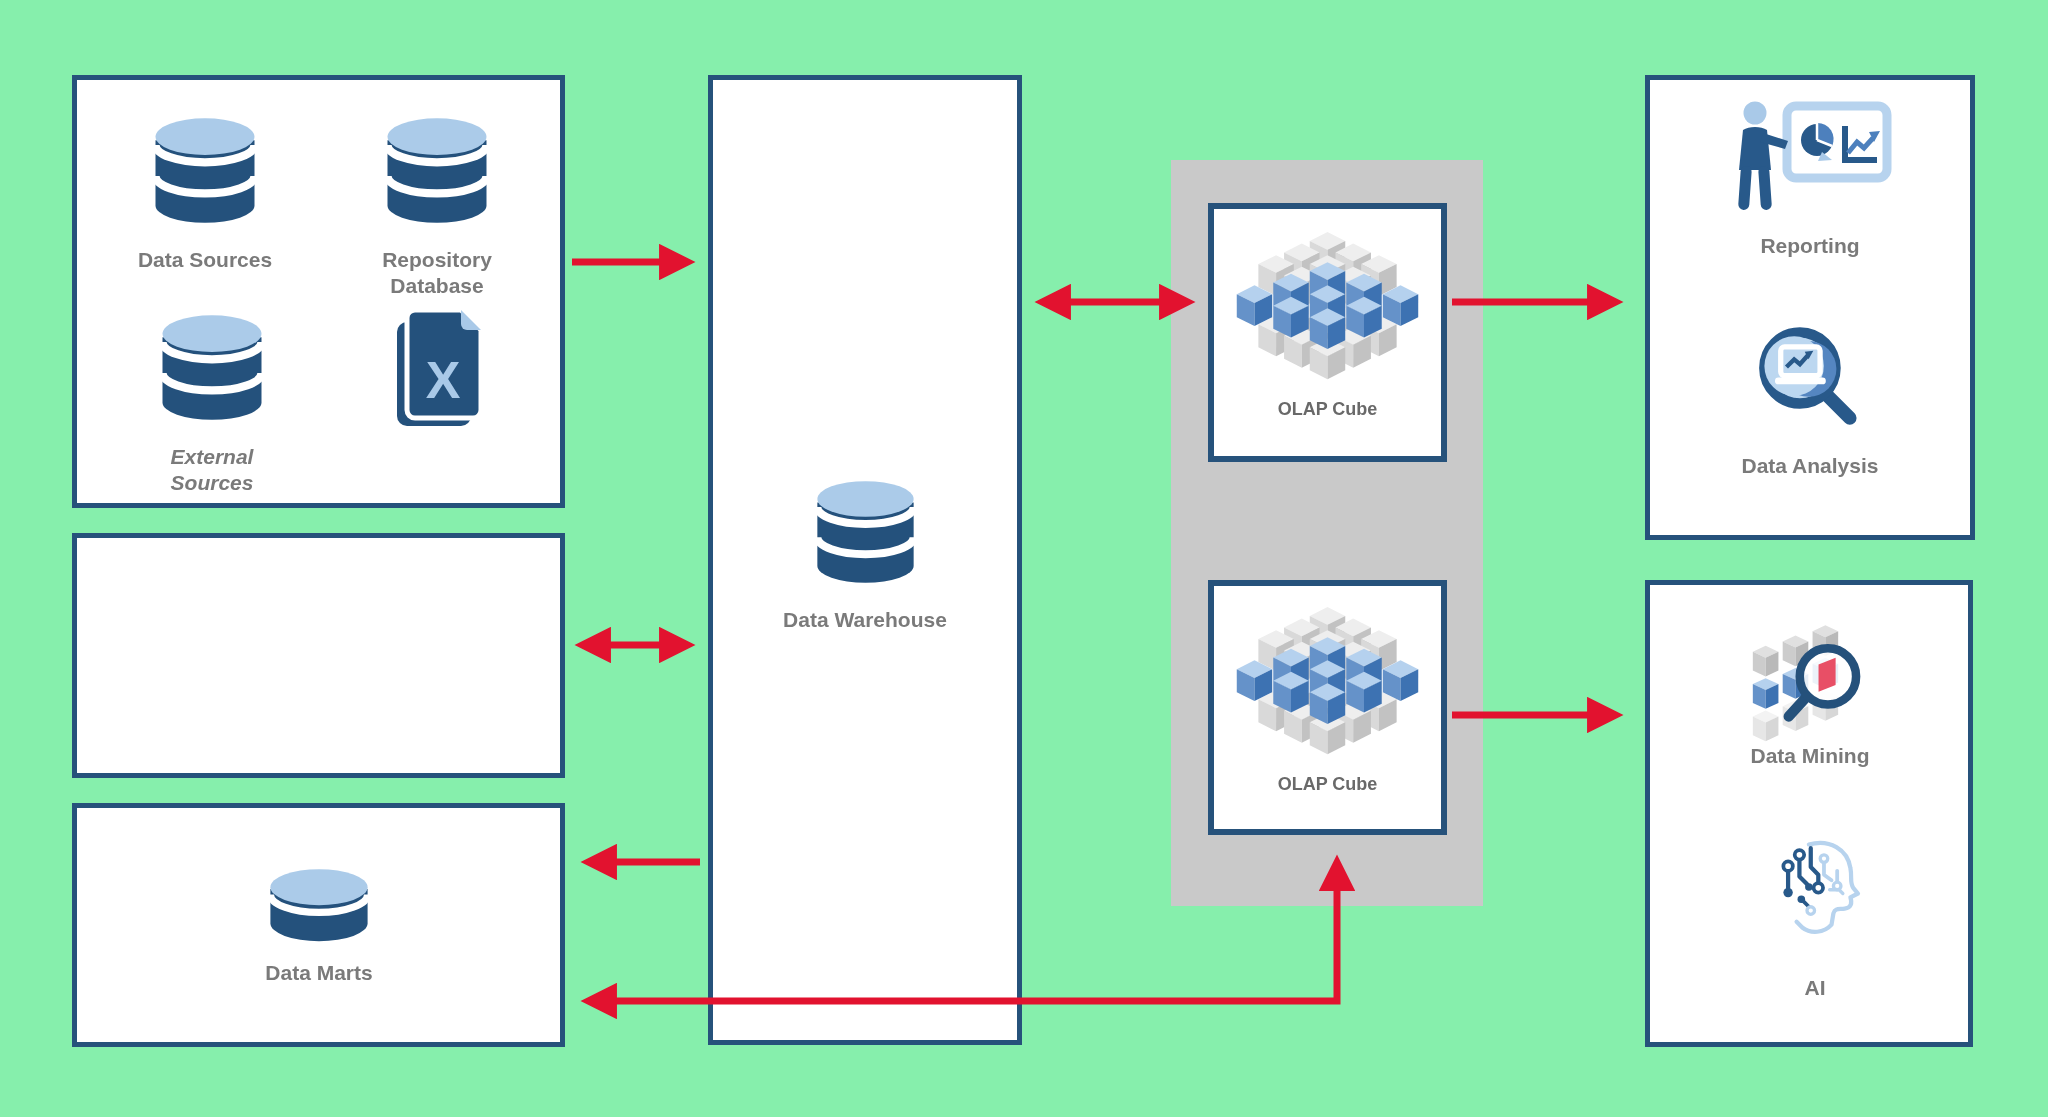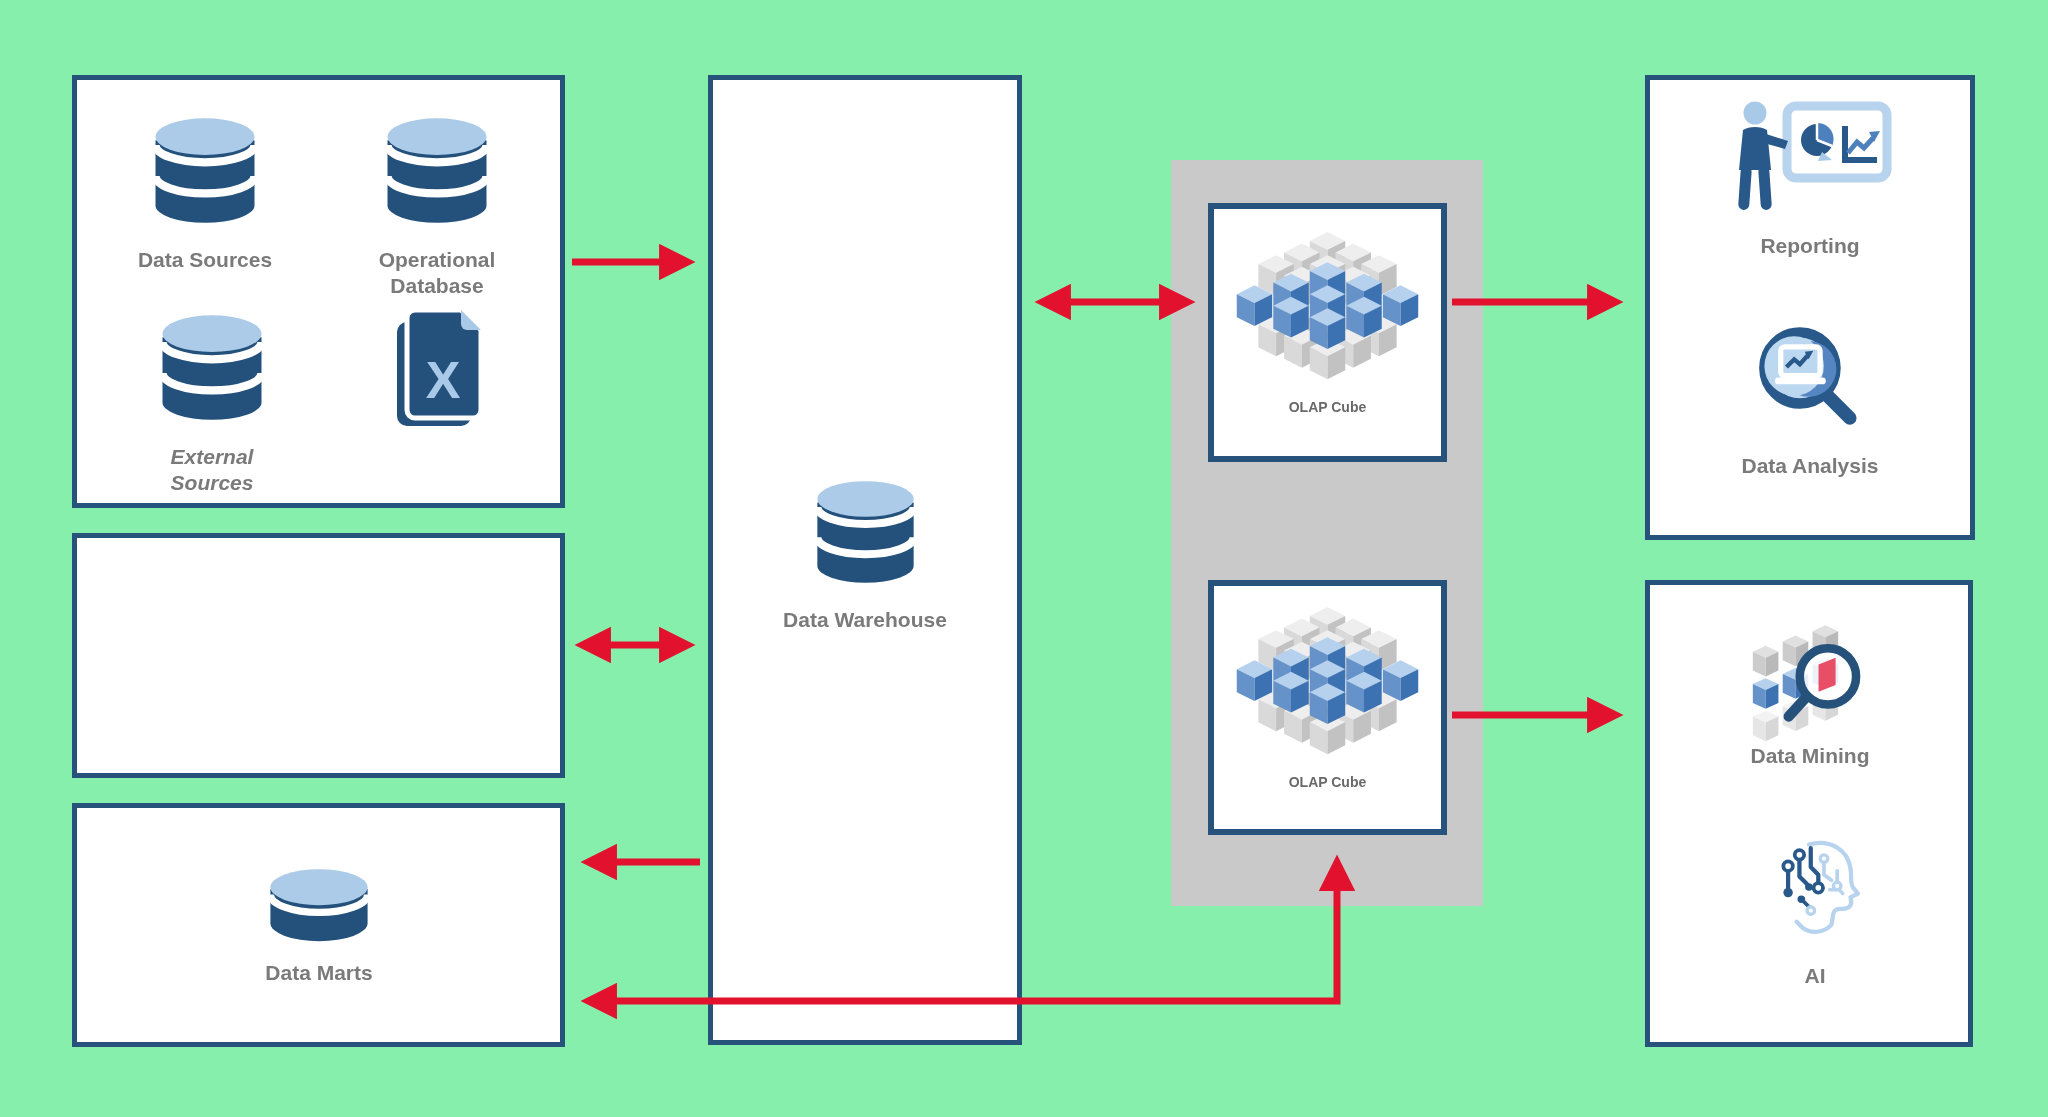--- a/index.html
+++ b/index.html
@@ -4,21 +4,21 @@
 <style>
   html,body{margin:0;padding:0;background:#fff;}
   .canvas{position:relative;width:2048px;height:1117px;background:#86efac;overflow:hidden;
           font-family:"Liberation Sans",sans-serif;}
   .frame{position:absolute;background:#fff;border:5px solid #26527b;box-sizing:border-box;}
   .olap-frame{border-width:6px;}
   .panel-gray{position:absolute;background:#c9c9c9;}
   .node{position:absolute;display:flex;flex-direction:column;align-items:center;}
   .gap8{gap:8px;}
   .label{font-weight:700;color:#7a7a7a;font-size:21px;text-align:center;line-height:1.2;}
-  .label.olap{font-size:14px;color:#696969;}
+  .label.olap{font-size:18px;color:#696969;}
   .overlay{position:absolute;left:0;top:0;pointer-events:none;}
 </style>
 </head>
 <body>
 
 <div class="canvas">
 
   <div class="frame" style="left:72px;top:75px;width:493px;height:433px;"></div>
   <div class="frame" style="left:72px;top:533px;width:493px;height:245px;"></div>
   <div class="frame" style="left:72px;top:803px;width:493px;height:244px;"></div>
@@ -56,21 +56,21 @@
     <div class="label">Data Sources</div>
   </div>
 
   <div class="node gap8" style="left:322px;top:111px;width:230px;">
     <svg viewBox="0 0 120 140" width="110">
       <path d="M6,32 L6,103 A54,19 0 0 0 114,103 L114,32 Z" fill="#24517c"></path>
       <path d="M6,37 A54,19 0 0 0 114,37" stroke="#fff" stroke-width="9" fill="none"></path>
       <path d="M6,71 A54,19 0 0 0 114,71" stroke="#fff" stroke-width="9" fill="none"></path>
       <ellipse cx="60" cy="28" rx="54" ry="20" fill="#abcbe9"></ellipse>
     </svg>
-    <div class="label" style="max-width:155px;">Operational Database</div>
+    <div class="label" style="max-width:155px;">Repository Database</div>
   </div>
 
   <div class="node gap8" style="left:97px;top:308px;width:230px;font-style:italic;">
     <svg viewBox="0 0 120 140" width="110">
       <path d="M6,32 L6,103 A54,19 0 0 0 114,103 L114,32 Z" fill="#24517c"></path>
       <path d="M6,37 A54,19 0 0 0 114,37" stroke="#fff" stroke-width="9" fill="none"></path>
       <path d="M6,71 A54,19 0 0 0 114,71" stroke="#fff" stroke-width="9" fill="none"></path>
       <ellipse cx="60" cy="28" rx="54" ry="20" fill="#abcbe9"></ellipse>
     </svg>
     <div class="label" style="max-width:110px;">External Sources</div>
@@ -347,21 +347,21 @@
           <polygon points="78,57 93,64 93,86 78,79" fill="#6592c9"></polygon>
           <polygon points="93,64 108,57 108,79 93,86" fill="#3d72b2"></polygon>
         </g>
       <line x1="70" y1="97" x2="50" y2="119" stroke="#25517b" stroke-width="12" stroke-linecap="round"></line>
       <circle cx="96" cy="72" r="33" fill="#ffffff" fill-opacity="0.88" stroke="#25517b" stroke-width="10"></circle>
       <polygon points="85,58 105,50 105,82 85,90" fill="#e84f66"></polygon>
     </svg>
     <div class="label">Data Mining</div>
   </div>
 
-  <div class="node" style="left:1695px;top:835px;width:240px;gap:15px;">
+  <div class="node" style="left:1695px;top:835px;width:240px;gap:27px;">
     <svg viewBox="0 0 125 120" width="118">
       <g fill="none" stroke-linecap="round" stroke-linejoin="round">
         <path d="M56,10 C78,4 97,15 100,35 C102,45 99,50 103,56 L108,62 L100,66 C102,72 101,77 94,78 C88,79 84,77 82,83 L80,95 C72,104 58,105 49,98 L43,92" stroke="#b7d3ee" stroke-width="4.5"></path>
         <path d="M72,30 L72,42 L80,48" stroke="#b7d3ee" stroke-width="4"></path>
         <circle cx="72" cy="25" r="4" stroke="#b7d3ee" stroke-width="3.5" fill="#fff"></circle>
         <path d="M86,38 L86,49" stroke="#b7d3ee" stroke-width="4"></path>
         <circle cx="86" cy="54" r="4" stroke="#b7d3ee" stroke-width="3.5" fill="#fff"></circle>
         <path d="M78,58 L88,58 L92,62" stroke="#b7d3ee" stroke-width="3.5"></path>
         <path d="M58,14 L58,34 L66,42 L66,50" stroke="#28598a" stroke-width="4.5"></path>
         <circle cx="66" cy="56" r="5" stroke="#28598a" stroke-width="4" fill="#fff"></circle>

